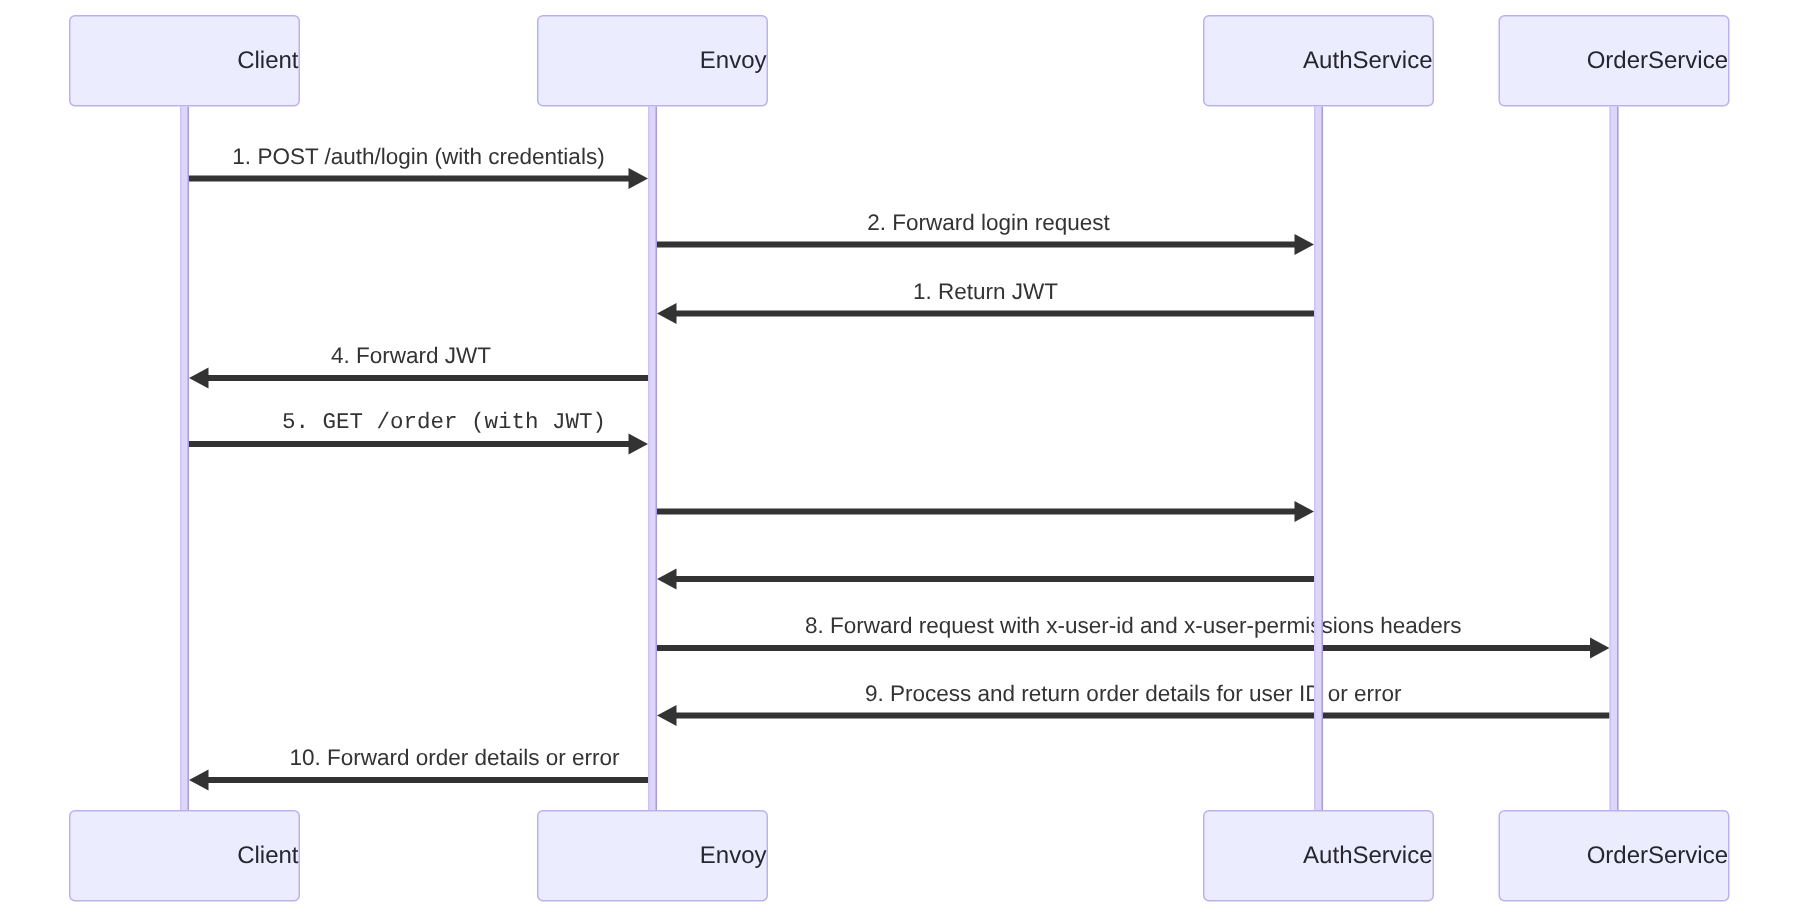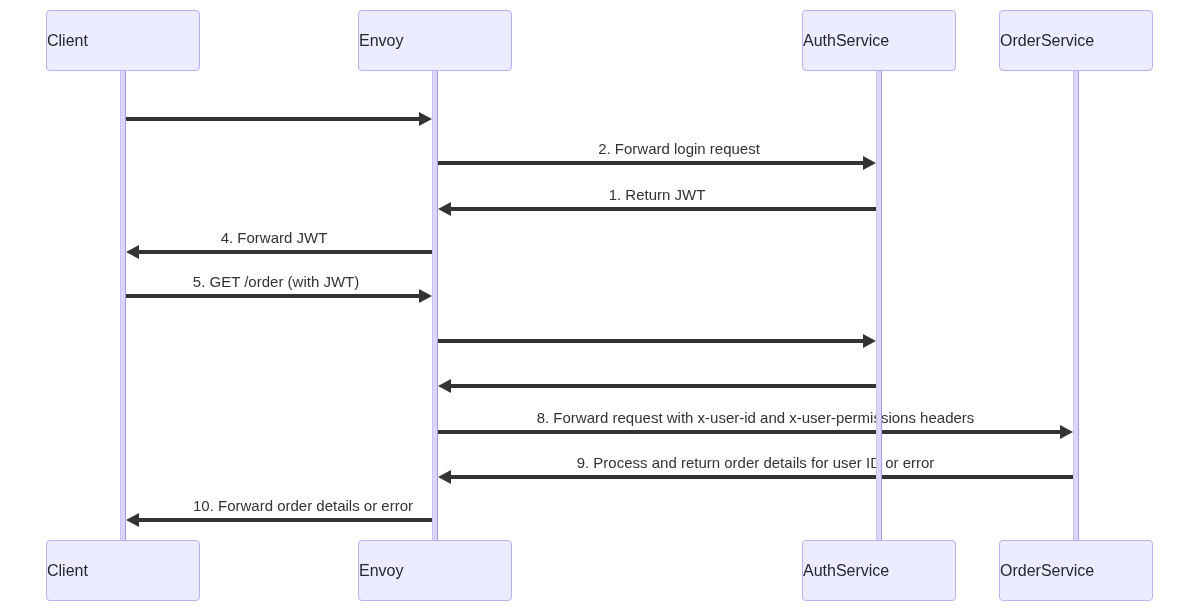--- a/index.html
+++ b/index.html
@@ -20,21 +20,21 @@
     border-left:1px solid var(--lifeline-edge-l,#cdc4f4);
     border-right:1px solid var(--lifeline-edge-r,#a89aea);
     z-index:3;
   }
   .actor-box{
     position:absolute;
     width:154px;height:61px;
     background:var(--actor-fill,#ececff);
     border:1px solid var(--actor-border,#bdb0ee);
     border-radius:4px;
-    display:flex;align-items:center;justify-content:flex-start;
+    display:flex;align-items:center;justify-content:flex-end;
     z-index:4;
     box-sizing:border-box;
   }
   .actor-box span{
     font-size:16px;
     color:var(--text,#26262e);
     white-space:nowrap;
   }
   .msg-label{
     position:absolute;
@@ -86,32 +86,33 @@
     <div class="actor-box" style="left: 802px; top: 540px;">
       <span>AuthService</span>
     </div>
     <div class="lifeline" style="left: 1073px; top: 71px; height: 470px;"></div>
     <div class="actor-box" style="left: 999px; top: 10px;">
       <span>OrderService</span>
     </div>
     <div class="actor-box" style="left: 999px; top: 540px;">
       <span>OrderService</span>
     </div>
+    <div class="msg-label" style="left: 279px; top: 96px;">1. POST /auth/login (with credentials)</div>
     <div class="msg-line" style="left: 123px; width: 299px; top: 117px;"></div>
     <div class="msg-arrow right" style="left: 419px; top: 112px;"></div>
-    <div class="msg-label" style="left: 679px; top: 140px;">2. Forward login request</div>
+    <div class="msg-label" style="left: 659px; top: 140px;">2. Forward login request</div>
     <div class="msg-line" style="left: 435px; width: 431px; top: 161px;"></div>
     <div class="msg-arrow right" style="left: 863px; top: 156px;"></div>
     <div class="msg-label" style="left: 657px; top: 186px;">1. Return JWT</div>
     <div class="msg-line" style="left: 448px; width: 431px; top: 207px;"></div>
     <div class="msg-arrow left" style="left: 438px; top: 202px;"></div>
     <div class="msg-label" style="left: 274px; top: 229px; text-align: center;">4. Forward JWT</div>
     <div class="msg-line" style="left: 136px; width: 299px; top: 250px;"></div>
     <div class="msg-arrow left" style="left: 126px; top: 245px;"></div>
-    <div class="msg-label" style="left: 276px; top: 273px;">5. GET /order (with JWT)</div>
+    <div class="msg-label" style="left: 296px; top: 273px; font-family: Liberation Mono, monospace;">5. GET /order (with JWT)</div>
     <div class="msg-line" style="left: 123px; width: 299px; top: 294px;"></div>
     <div class="msg-arrow right" style="left: 419px; top: 289px;"></div>
     <div class="msg-line" style="left: 435px; width: 431px; top: 339px;"></div>
     <div class="msg-arrow right" style="left: 863px; top: 334px;"></div>
     <div class="msg-line" style="left: 448px; width: 431px; top: 384px;"></div>
     <div class="msg-arrow left" style="left: 438px; top: 379px;"></div>
     <div class="msg-label" style="left: 755.5px; top: 409px;">8. Forward request with x-user-id and x-user-permissions headers</div>
     <div class="msg-line" style="left: 435px; width: 628px; top: 430px;"></div>
     <div class="msg-arrow right" style="left: 1060px; top: 425px;"></div>
     <div class="msg-label" style="left: 755.5px; top: 454px;">9. Process and return order details for user ID or error</div>

